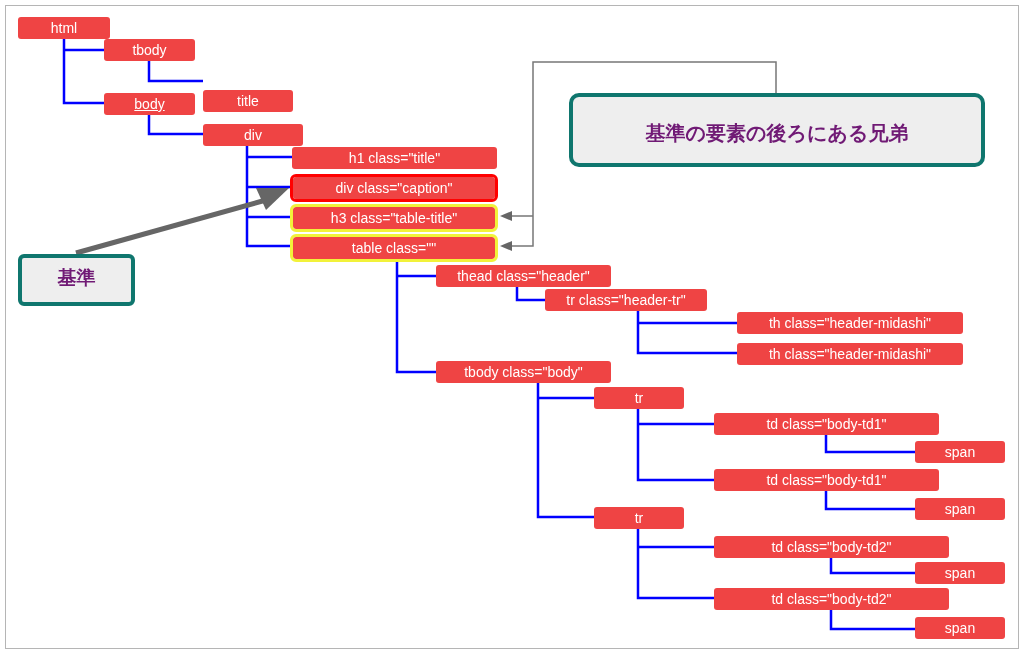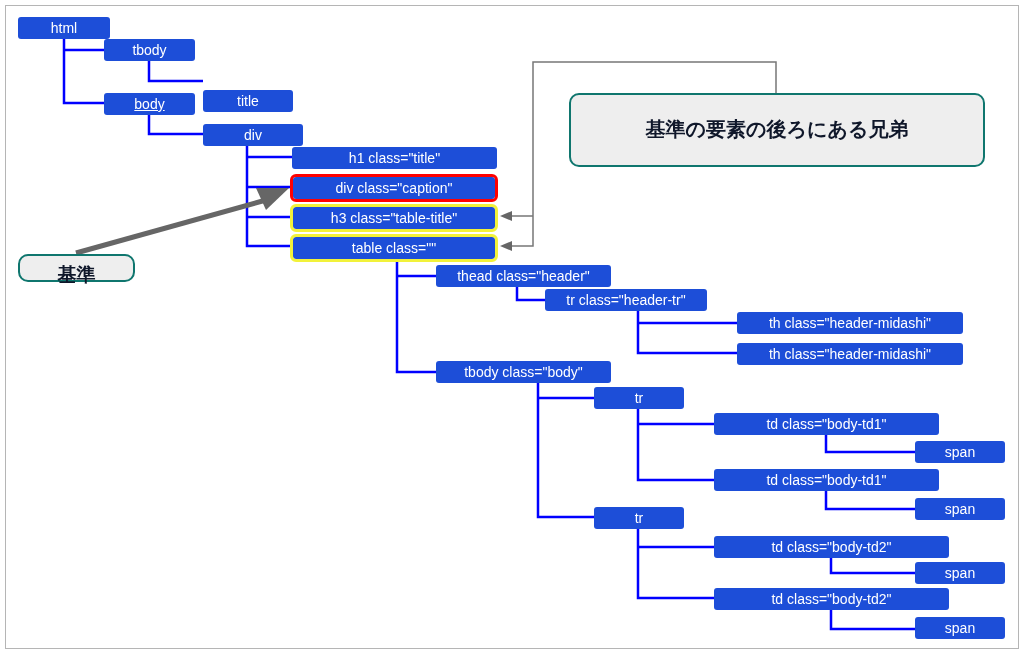--- a/index.html
+++ b/index.html
@@ -1,28 +1,28 @@
 <!DOCTYPE html>
 <html><head>
 <meta charset="utf-8">
 <style>
   html, body { margin:0; padding:0; background:#ffffff; }
   body { width:1024px; height:655px; position:relative; overflow:hidden;
          font-family:"Liberation Sans", sans-serif; }
   #frame { position:absolute; left:5px; top:5px; width:1014px; height:644px;
            border:1px solid #b5b5b5; box-sizing:border-box; }
   svg#wires { position:absolute; left:0; top:0; width:1024px; height:655px; }
-  .node { position:absolute; background:#1d4ed8; color:#fff; border-radius:3px;
+  .node { position:absolute; background:#ef4444; color:#fff; border-radius:3px;
           font-size:14px; line-height:22px; height:22px; text-align:center;
           white-space:nowrap; box-sizing:border-box; }
   .node.hl-red { outline:3px solid #ff0000; }
   .node.hl-yellow { outline:3px solid #f2f23a; }
-  .callout { position:absolute; background:#eeeeee; border:2px solid #0f766e;
-             border-radius:10px; color:#0f172a; font-weight:bold; text-align:center;
-             box-sizing:border-box; font-family:Liberation Mono, monospace; }
+  .callout { position:absolute; background:#eeeeee; border:4px solid #0f766e;
+             border-radius:10px; color:#701a75; font-weight:bold; text-align:center;
+             box-sizing:border-box; font-family:Liberation Serif, serif; }
 </style>
 </head>
 <body>
 
 <div id="frame"></div>
 
 <svg id="wires">
   <g stroke="#0000ff" stroke-width="2.5" fill="none">
     <path d="M64 38 V103 H104 M64 50 H104"></path>
     <path d="M149 61 V81 H203"></path>
@@ -66,14 +66,14 @@
 <div class="node" style="left:714px;top:413px;width:225px;">td class="body-td1"</div>
 <div class="node" style="left:915px;top:441px;width:90px;">span</div>
 <div class="node" style="left:714px;top:469px;width:225px;">td class="body-td1"</div>
 <div class="node" style="left:915px;top:498px;width:90px;">span</div>
 <div class="node" style="left:594px;top:507px;width:90px;">tr</div>
 <div class="node" style="left:714px;top:536px;width:235px;">td class="body-td2"</div>
 <div class="node" style="left:915px;top:562px;width:90px;">span</div>
 <div class="node" style="left:714px;top:588px;width:235px;">td class="body-td2"</div>
 <div class="node" style="left:915px;top:617px;width:90px;">span</div>
 
-<div class="callout" style="left:18px;top:254px;width:117px;height:28px;line-height:40px;font-size:19px;">基準</div>
+<div class="callout" style="left:18px;top:254px;width:117px;height:52px;line-height:40px;font-size:19px;border-radius:6px;">基準</div>
 <div class="callout" style="left:569px;top:93px;width:416px;height:74px;line-height:72px;font-size:20px;">基準の要素の後ろにある兄弟</div>
 
 </body></html>

